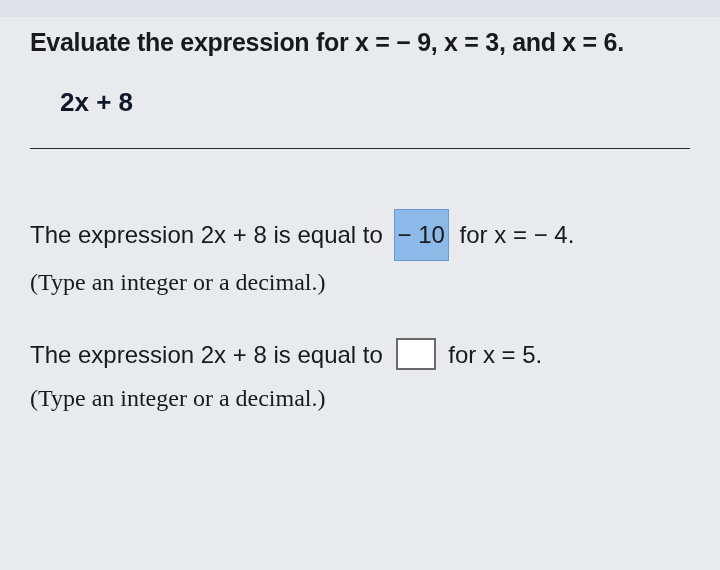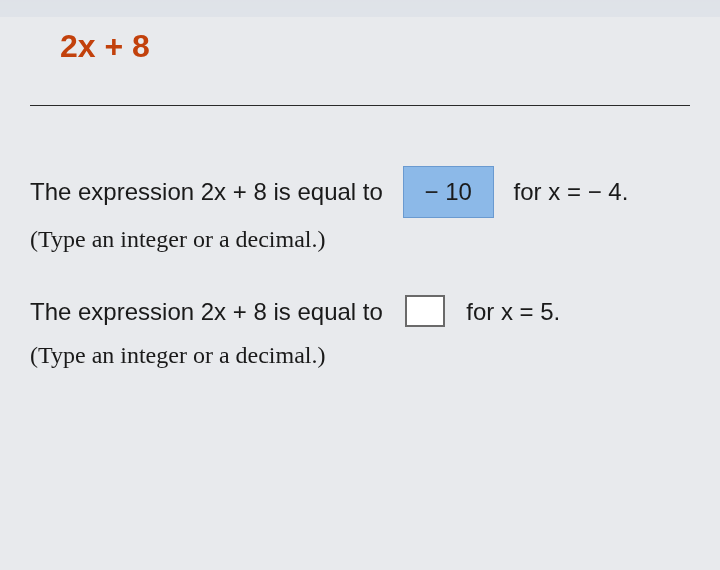--- a/index.html
+++ b/index.html
@@ -20,49 +20,49 @@
       height: 100%;
     }
     .question {
       font-size: 25px;
       font-weight: 600;
       color: #1a1a1a;
       margin-bottom: 30px;
       letter-spacing: -0.3px;
     }
     .expression {
-      font-size: 32px;
+      font-size: 26px;
       font-weight: 700;
-      color: #c2410c;
+      color: #0f172a;
       padding-left: 30px;
-      margin-bottom: 40px;
+      margin-bottom: 30px;
     }
     .divider {
       border: none;
       border-top: 1.5px solid #2a2a2a;
       margin: 0 0 60px 0;
     }
     .answer-line {
       font-size: 24px;
       color: #1a1a1a;
       line-height: 1.9;
       margin-bottom: 8px;
       display: flex;
       flex-wrap: wrap;
       align-items: center;
-      gap: 9px;
+      gap: 0;
     }
     .answer-line span {
       white-space: pre;
     }
     .filled-box {
       display: inline-block;
       background: #8cb9e8;
       border: 1px solid #6a9ad0;
-      padding: 2px 21px;
+      padding: 2px 3px;
       font-weight: 500;
       color: #1a1a1a;
       margin: 0 4px;
     }
     .empty-box {
       display: inline-block;
       width: 40px;
       height: 32px;
       border: 2px solid #6a6a6a;
       background: #ffffff;
@@ -77,20 +77,21 @@
     }
     .strong {
       font-weight: 600;
     }
   </style>
 </head>
 <body>
 
 <div class="container">
 
+  <div class="question">Evaluate the expression for x = − 9, x = 3, and x = 6.</div>
 
   <div class="expression strong">2x + 8</div>
 
   <hr class="divider">
 
   <div class="answer-line">
     <span>The expression 2x + 8 is equal to </span>
     <span class="filled-box">− 10</span>
     <span> for x = − 4.</span>
   </div>

